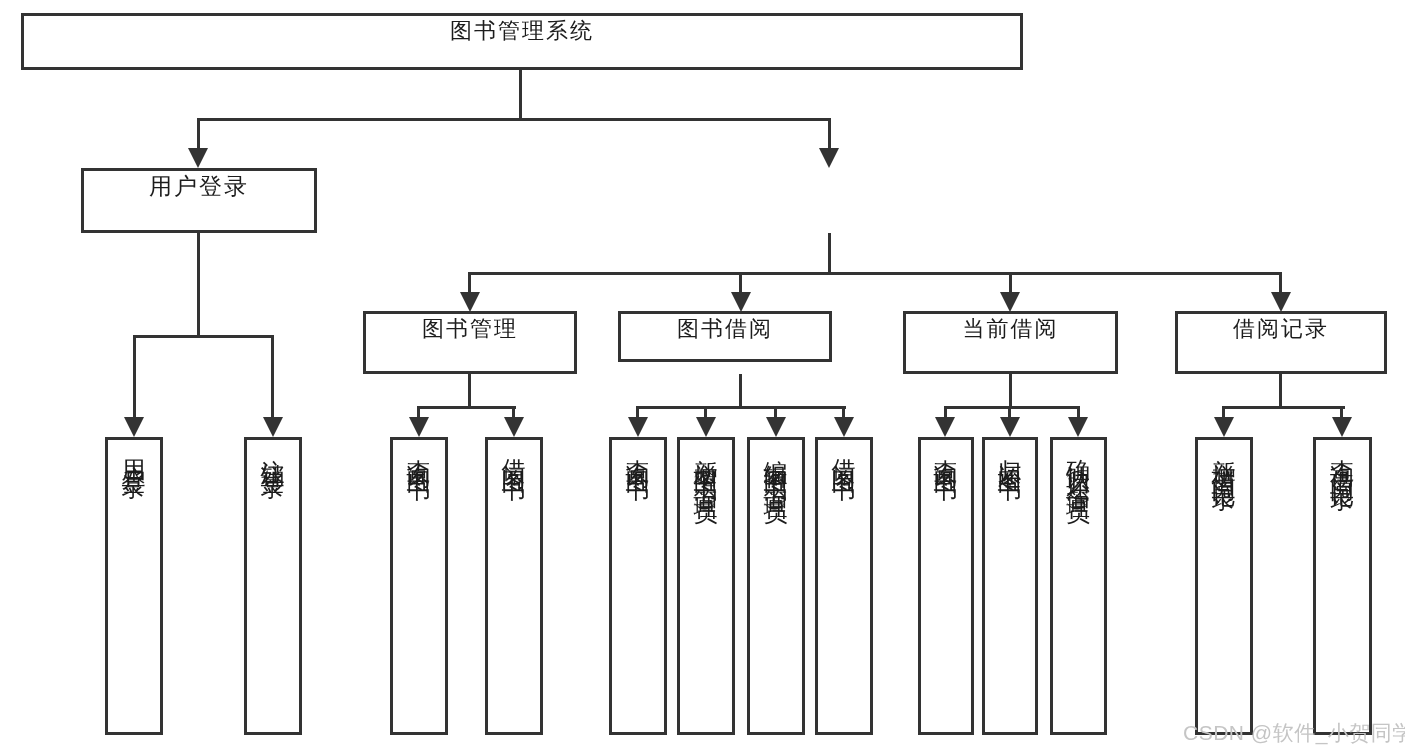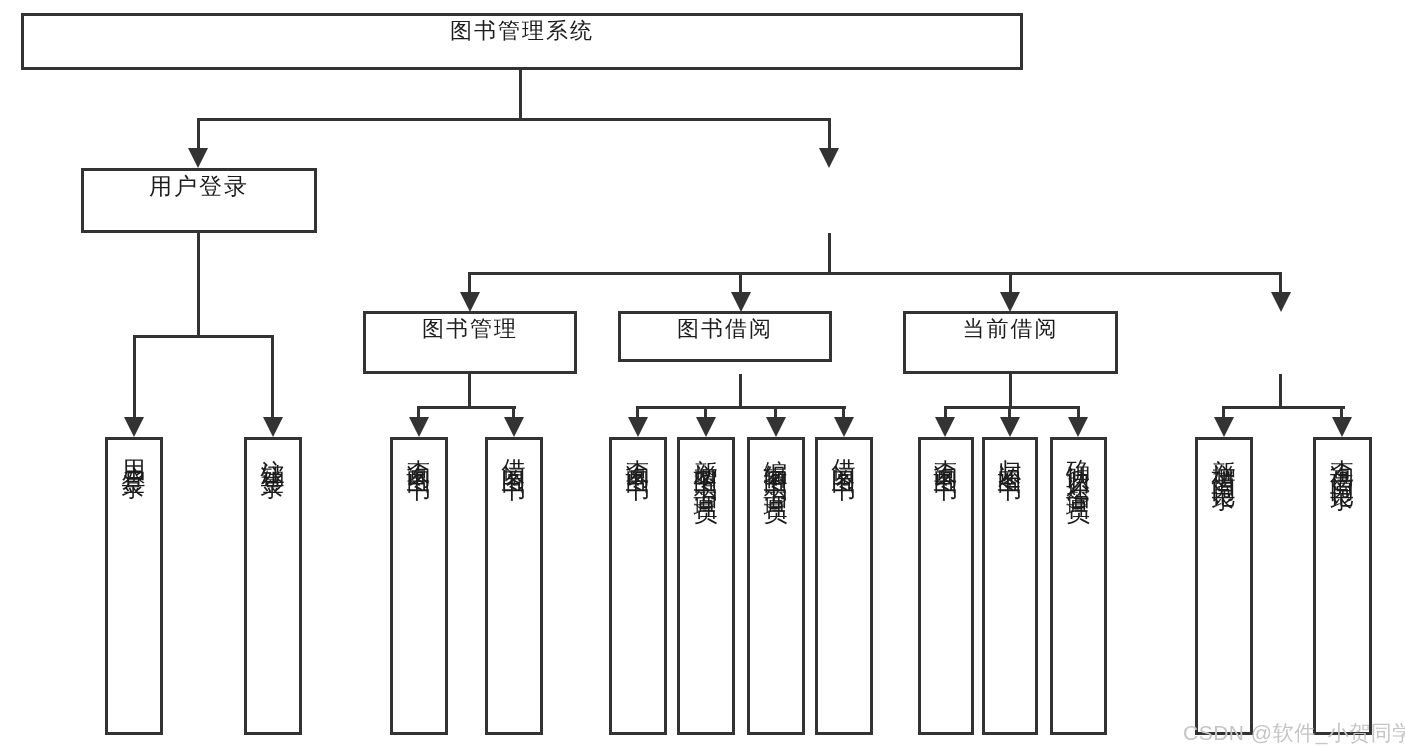--- a/index.html
+++ b/index.html
@@ -118,20 +118,23 @@
 
   <div class="node" style="left:363px;top:311px;width:214px;height:63px;">
     <span class="hlabel">图书管理</span>
   </div>
   <div class="node" style="left:608px;top:311px;width:214px;height:51px;margin-left:10px;">
     <span class="hlabel">图书借阅</span>
   </div>
   <div class="node" style="left:903px;top:311px;width:215px;height:63px;font-family:Liberation Mono, monospace;">
     <span class="hlabel">当前借阅</span>
   </div>
+  <div class="node" style="left:1175px;top:311px;width:212px;height:63px;">
+    <span class="hlabel">借阅记录</span>
+  </div>
 
   <div class="node" style="left:105px;top:437px;width:58px;height:298px;">
     <span class="vlabel">用户登录</span>
   </div>
   <div class="node" style="left:244px;top:437px;width:58px;height:298px;">
     <span class="vlabel">注销登录</span>
   </div>
 
   <div class="node" style="left:390px;top:437px;width:58px;height:298px;">
     <span class="vlabel">查询图书</span>

